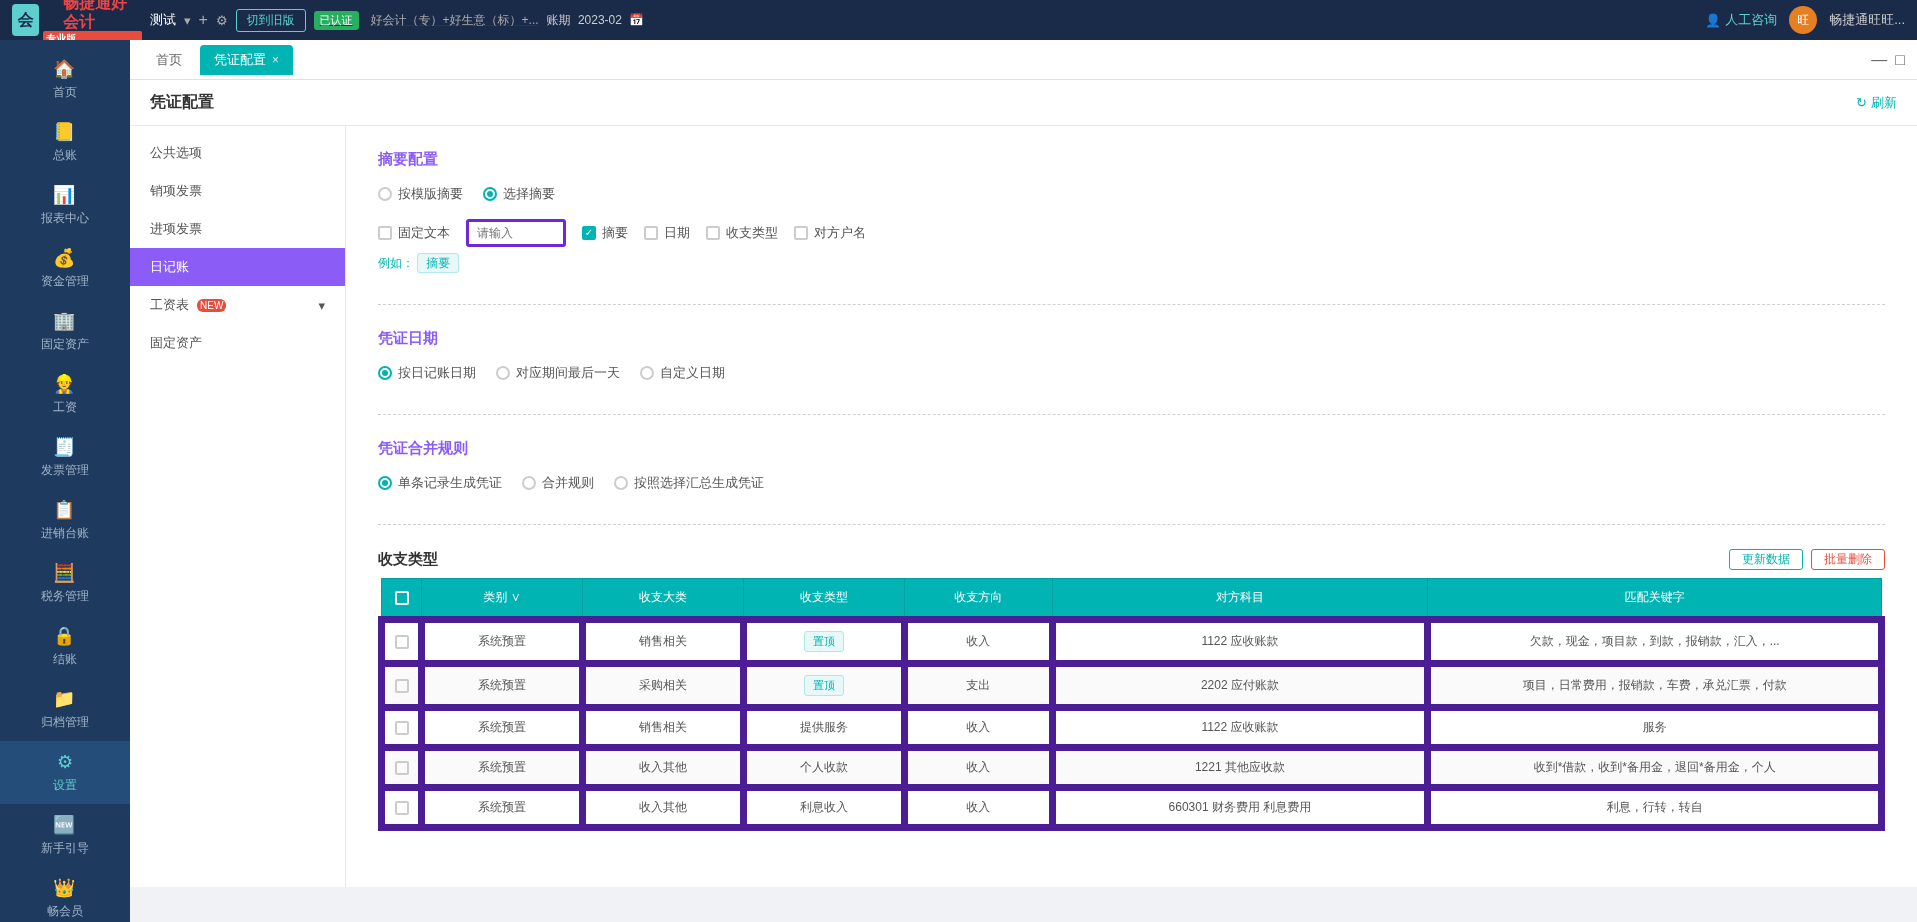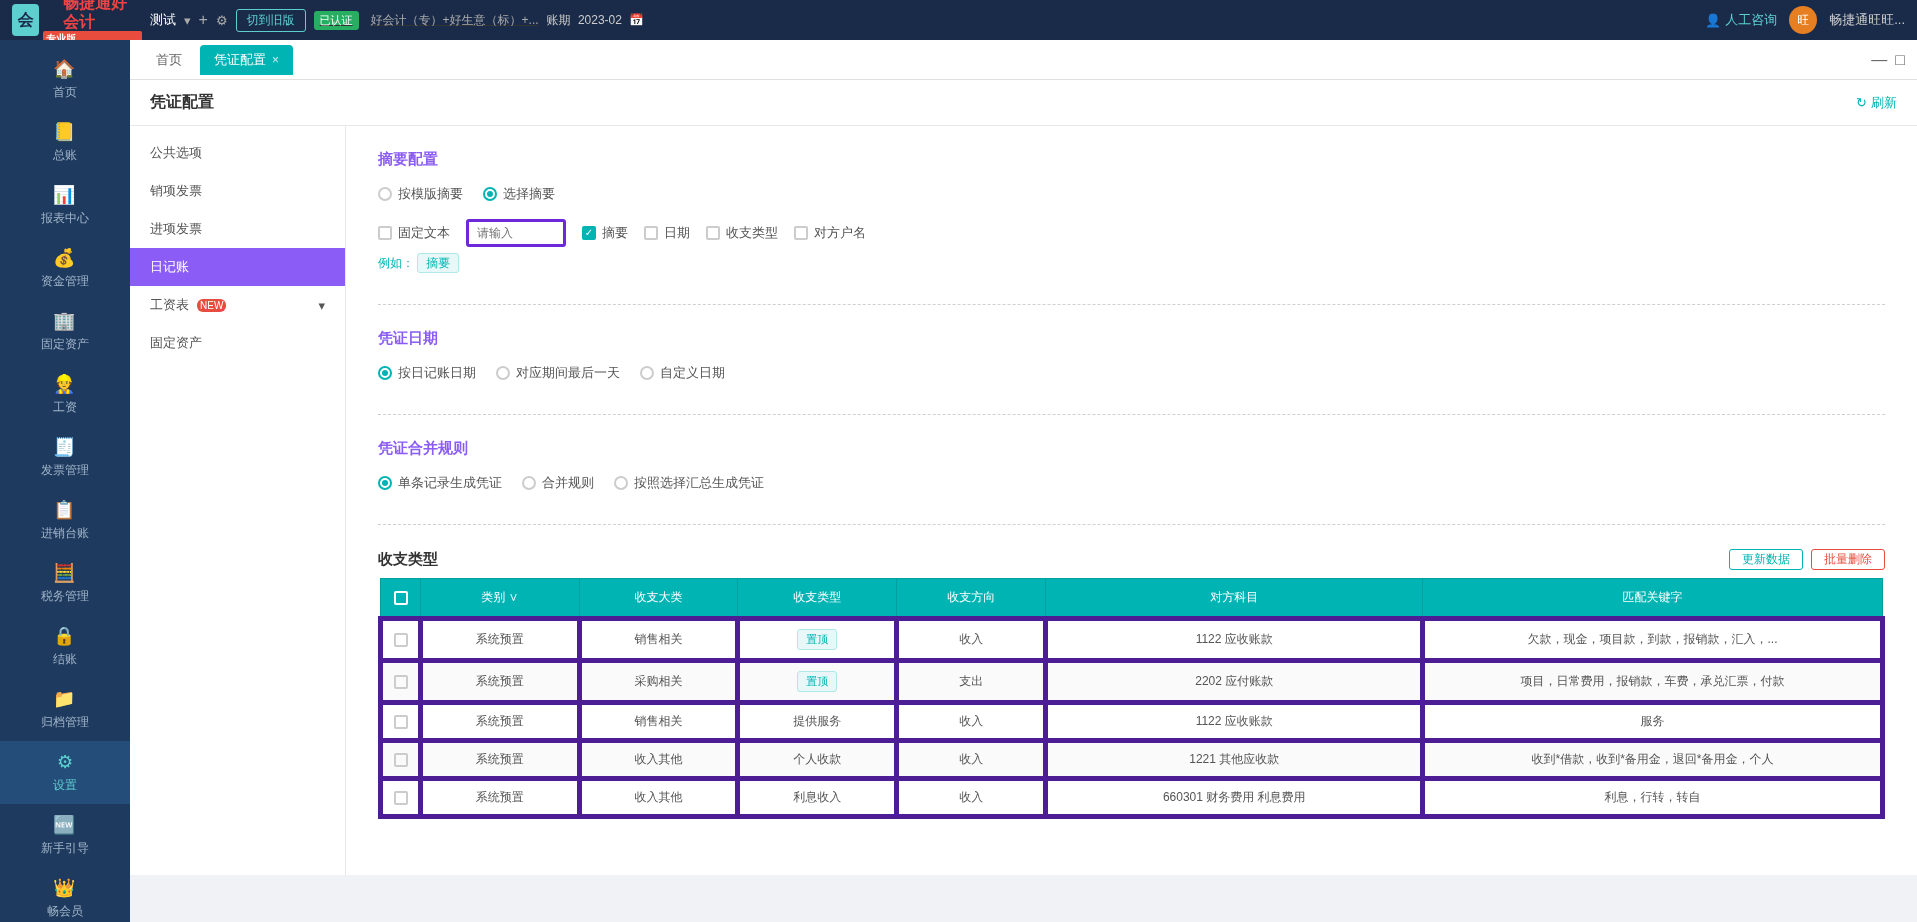--- a/index.html
+++ b/index.html
@@ -79,21 +79,21 @@
     .example-text { color: #00b4b4; font-size: 12px; margin-top: 8px; }
     .example-tag { background: #e8f8f8; color: #00b4b4; padding: 2px 8px; border-radius: 3px; font-size: 12px; border: 1px solid #b0e8e8; }
 
     
     .table-header-row { display: flex; align-items: center; justify-content: flex-end; gap: 8px; margin-bottom: 8px; }
     .action-btn { padding: 1px 12px; border: 1px solid #00b4b4; color: #00b4b4; background: white; border-radius: 3px; cursor: pointer; font-size: 12px; }
     .action-btn.danger { border-color: #e74c3c; color: #e74c3c; }
 
     .data-table { width: 100%; border-collapse: collapse; font-size: 12px; }
     .data-table th { background: #00b4b4; color: white; padding: 10px 8px; text-align: center; border: 1px solid #00a0a0; font-weight: normal; }
-    .data-table td { padding: 8px; text-align: center; border: 5px solid #4c1d95; color: #555; }
+    .data-table td { padding: 8px; text-align: center; border: 7px solid #4c1d95; color: #555; }
     .data-table tr:nth-child(even) td { background: #fafafa; }
     .th-checkbox { width: 40px; }
     .td-checkbox { width: 40px; }
     .reset-btn { background: #e8f8f8; color: #00b4b4; border: 1px solid #b0e8e8; padding: 2px 8px; border-radius: 3px; font-size: 11px; cursor: pointer; }
     .text-left { text-align: left; padding-left: 12px; }
     .ellipsis { max-width: 200px; overflow: hidden; text-overflow: ellipsis; white-space: nowrap; }
   </style>
 </head>
 <body>
 

